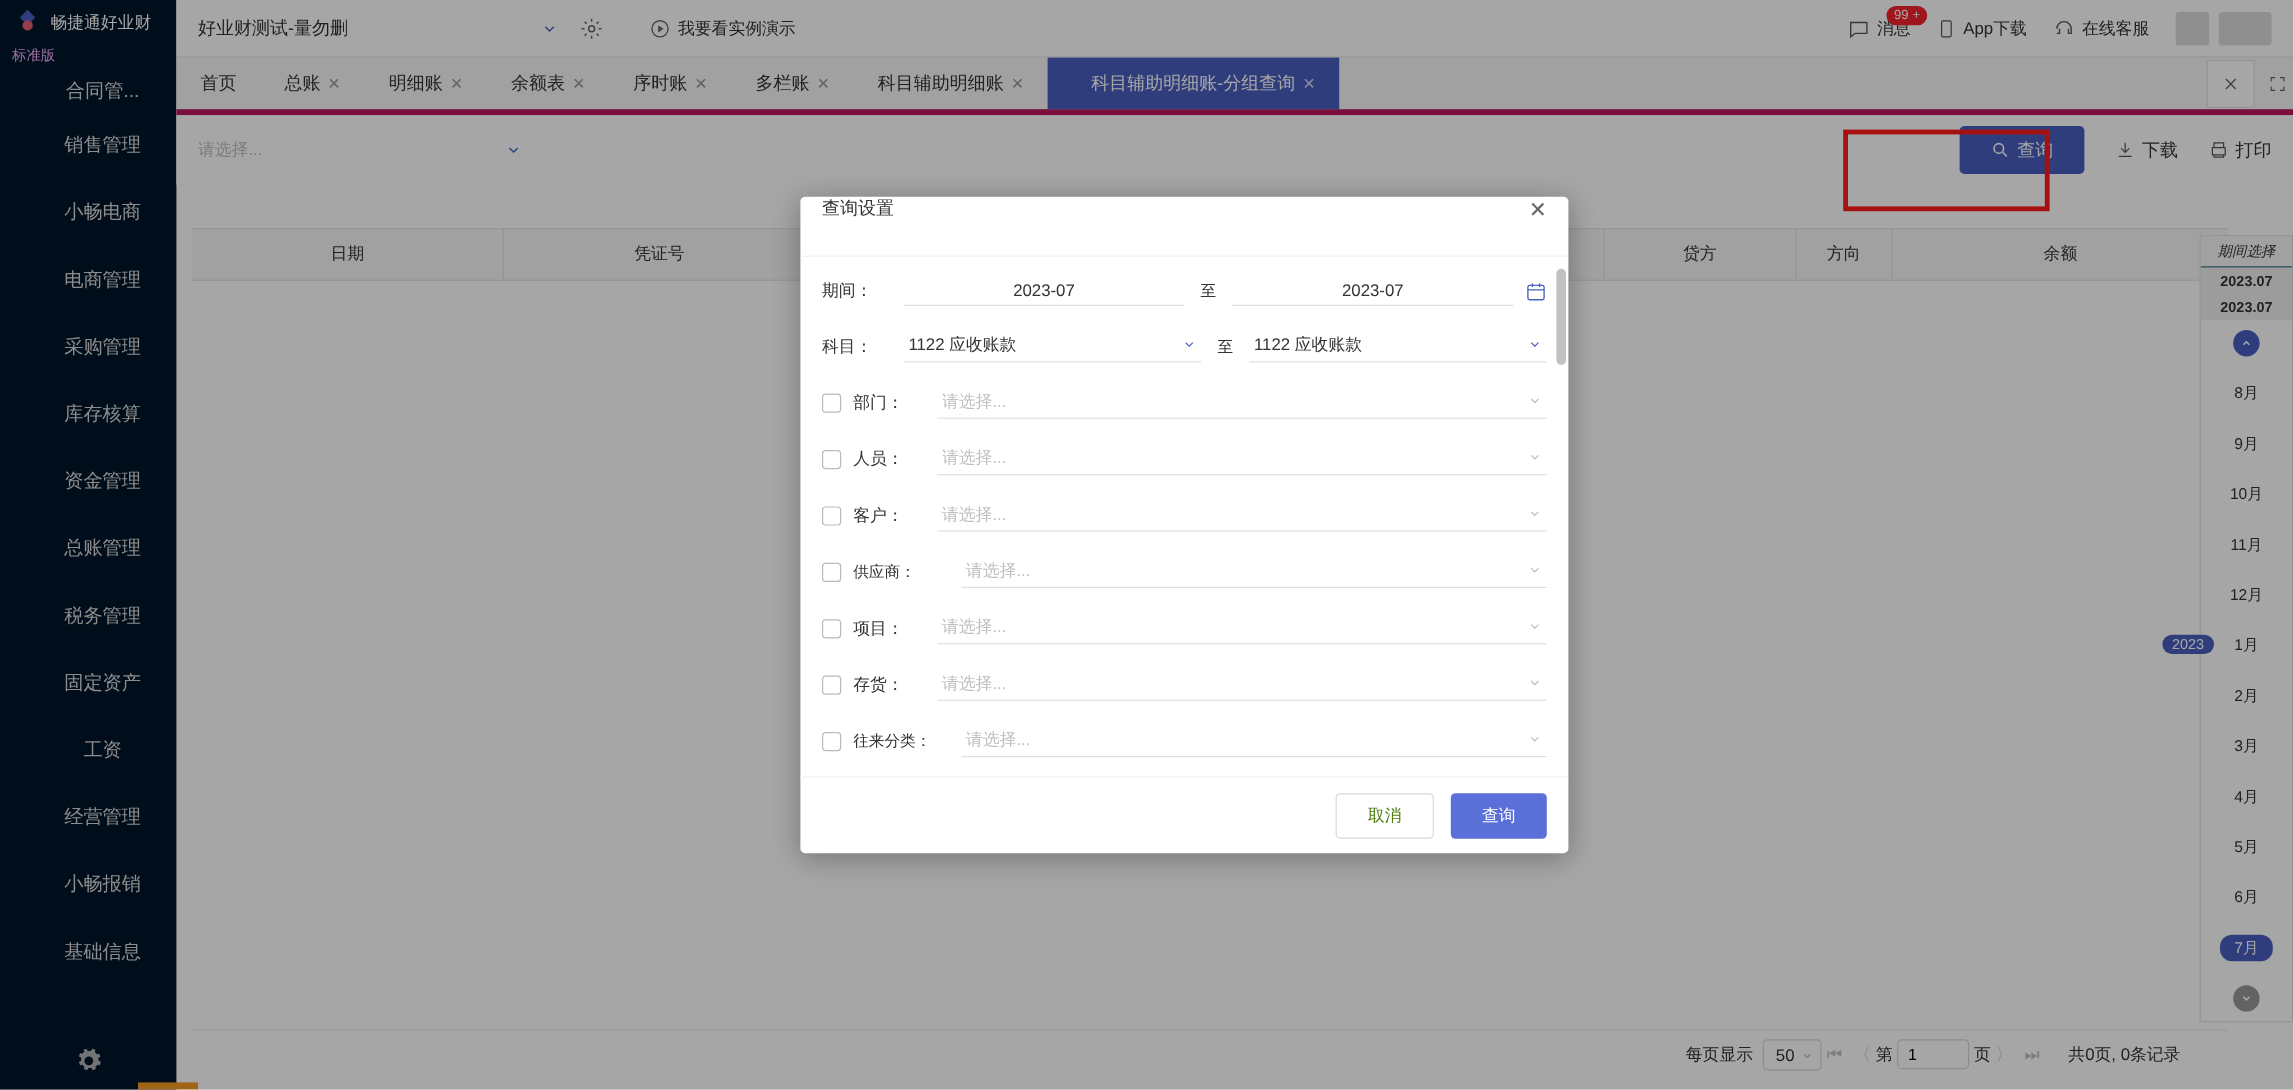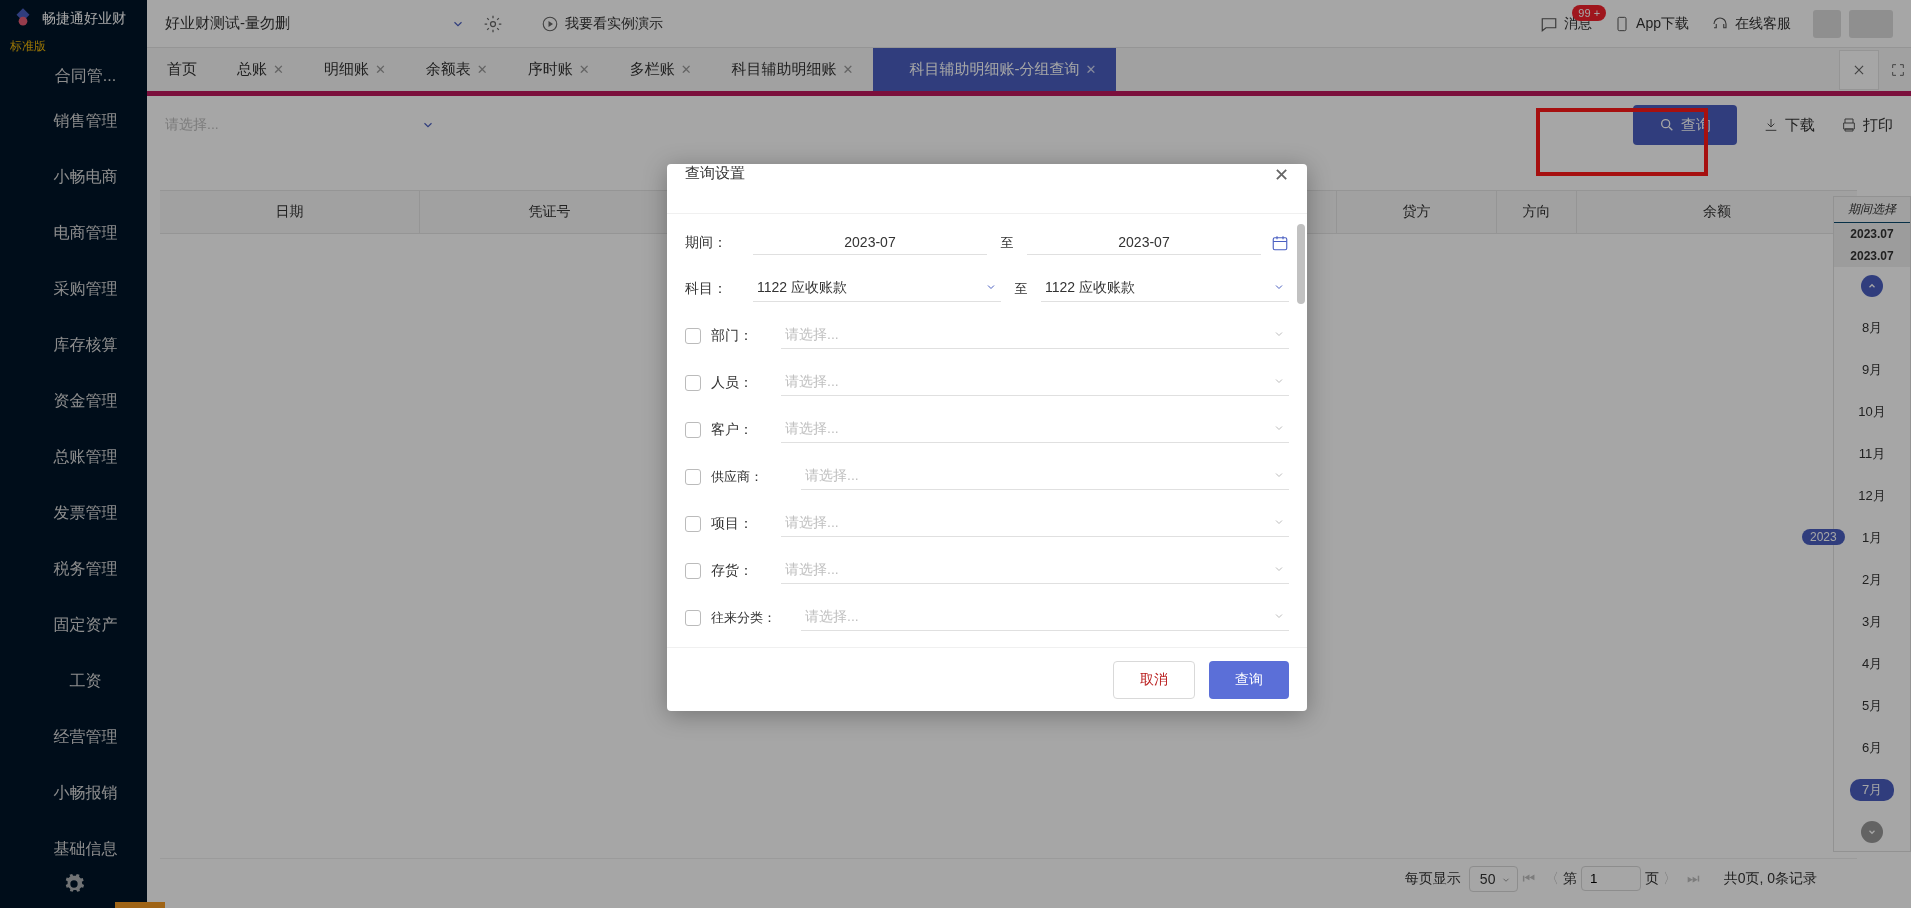--- a/index.html
+++ b/index.html
@@ -3,21 +3,21 @@
 <meta charset="utf-8">
 <style>
 * { box-sizing: border-box; margin: 0; padding: 0; }
 body { font-family: "Microsoft YaHei", Arial, sans-serif; font-size: 13px; color: #333; background: #fff; overflow: hidden; width: 1911px; height: 908px; position: relative; }
 
 
 .sidebar { position: absolute; left: 0; top: 0; width: 147px; height: 908px; background: #001529; color: #d9d9d9; display: flex; flex-direction: column; }
 .logo-area { display: flex; align-items: center; padding: 6px 10px; gap: 6px; }
 .logo-icon { width: 26px; height: 26px; }
 .logo-text { font-size: 14px; color: #fff; }
-.edition { font-size: 12px; color: #eab308; padding: 0 10px 8px; }
+.edition { font-size: 12px; color: #f0abfc; padding: 0 10px 8px; }
 .nav-area { flex: 1; overflow: hidden; }
 .nav-item { height: 56px; display: flex; align-items: center; justify-content: center; font-size: 16px; color: #d9d9d9; cursor: pointer; margin-left: 24px; }
 .nav-item.partial { height: 30px; align-items: flex-end; padding-bottom: 6px; }
 .sidebar-footer { height: 48px; display: flex; align-items: center; justify-content: center; }
 .gear-white { width: 22px; height: 22px; }
 .bottom-bar { position: absolute; left: 0; bottom: 0; width: 147px; height: 6px; background: #001529; }
 .bottom-orange { position: absolute; left: 115px; bottom: 0; width: 50px; height: 6px; background: #f59a23; }
 
 
 .topbar { position: absolute; left: 147px; top: 0; right: 0; height: 48px; background: #fff; border-bottom: 1px solid #e5e5e5; display: flex; align-items: center; padding: 0 18px; gap: 18px; }
@@ -93,21 +93,21 @@
 .cal-icon { width: 18px; height: 18px; cursor: pointer; }
 .mcheck-row { display: flex; align-items: center; gap: 10px; margin-bottom: 20px; }
 .mcheck { width: 16px; height: 16px; border: 1px solid #bbb; border-radius: 3px; cursor: pointer; }
 .mcheck-label { width: 60px; font-size: 14px; }
 .mcheck-label-wide { width: 80px; }
 .msel { flex: 1; border-bottom: 1px solid #e0e0e0; padding: 4px 0 4px 4px; position: relative; }
 .msel-ph { color: #bfbfbf; font-size: 14px; }
 .msel .chev { position: absolute; right: 4px; top: 6px; }
 .modal-foot { height: 64px; border-top: 1px solid #f0f0f0; display: flex; align-items: center; justify-content: flex-end; gap: 14px; padding: 0 18px; }
 .btn { height: 38px; padding: 0 26px; border-radius: 4px; font-size: 14px; cursor: pointer; display: flex; align-items: center; justify-content: center; }
-.btn-default { background: #fff; border: 1px solid #d9d9d9; color: #b91c1c; }
+.btn-default { background: #fff; border: 1px solid #d9d9d9; color: #4d7c0f; }
 .btn-primary { background: #5b6fd8; color: #fff; border: none; }
 
 svg { display: block; }
 </style>
 </head>
 <body>
 
 <div class="sidebar">
   <div class="logo-area">
     <svg class="logo-icon" viewBox="0 0 24 24">
@@ -119,21 +119,20 @@
   <div class="edition">标准版</div>
   <div class="nav-area">
     <div class="nav-item partial">合同管...</div>
     <div class="nav-item">销售管理</div>
     <div class="nav-item">小畅电商</div>
     <div class="nav-item">电商管理</div>
     <div class="nav-item">采购管理</div>
     <div class="nav-item">库存核算</div>
     <div class="nav-item">资金管理</div>
     <div class="nav-item">总账管理</div>
-    <div class="nav-item">发票管理</div>
     <div class="nav-item">税务管理</div>
     <div class="nav-item">固定资产</div>
     <div class="nav-item">工资</div>
     <div class="nav-item">经营管理</div>
     <div class="nav-item">小畅报销</div>
     <div class="nav-item">基础信息</div>
   </div>
   <div class="sidebar-footer">
     <svg class="gear-white" viewBox="0 0 24 24">
         <path fill="#ccc" d="M12 8a4 4 0 100 8 4 4 0 000-8zm9 4l2 1-1 3-2-.5-2 2 .5 2-3 1-1-2h-3l-1 2-3-1 .5-2-2-2-2 .5-1-3 2-1v-3l-2-1 1-3 2 .5 2-2L7 2l3-1 1 2h3l1-2 3 1-.5 2 2 2 2-.5 1 3-2 1z" opacity="0.85"></path>

